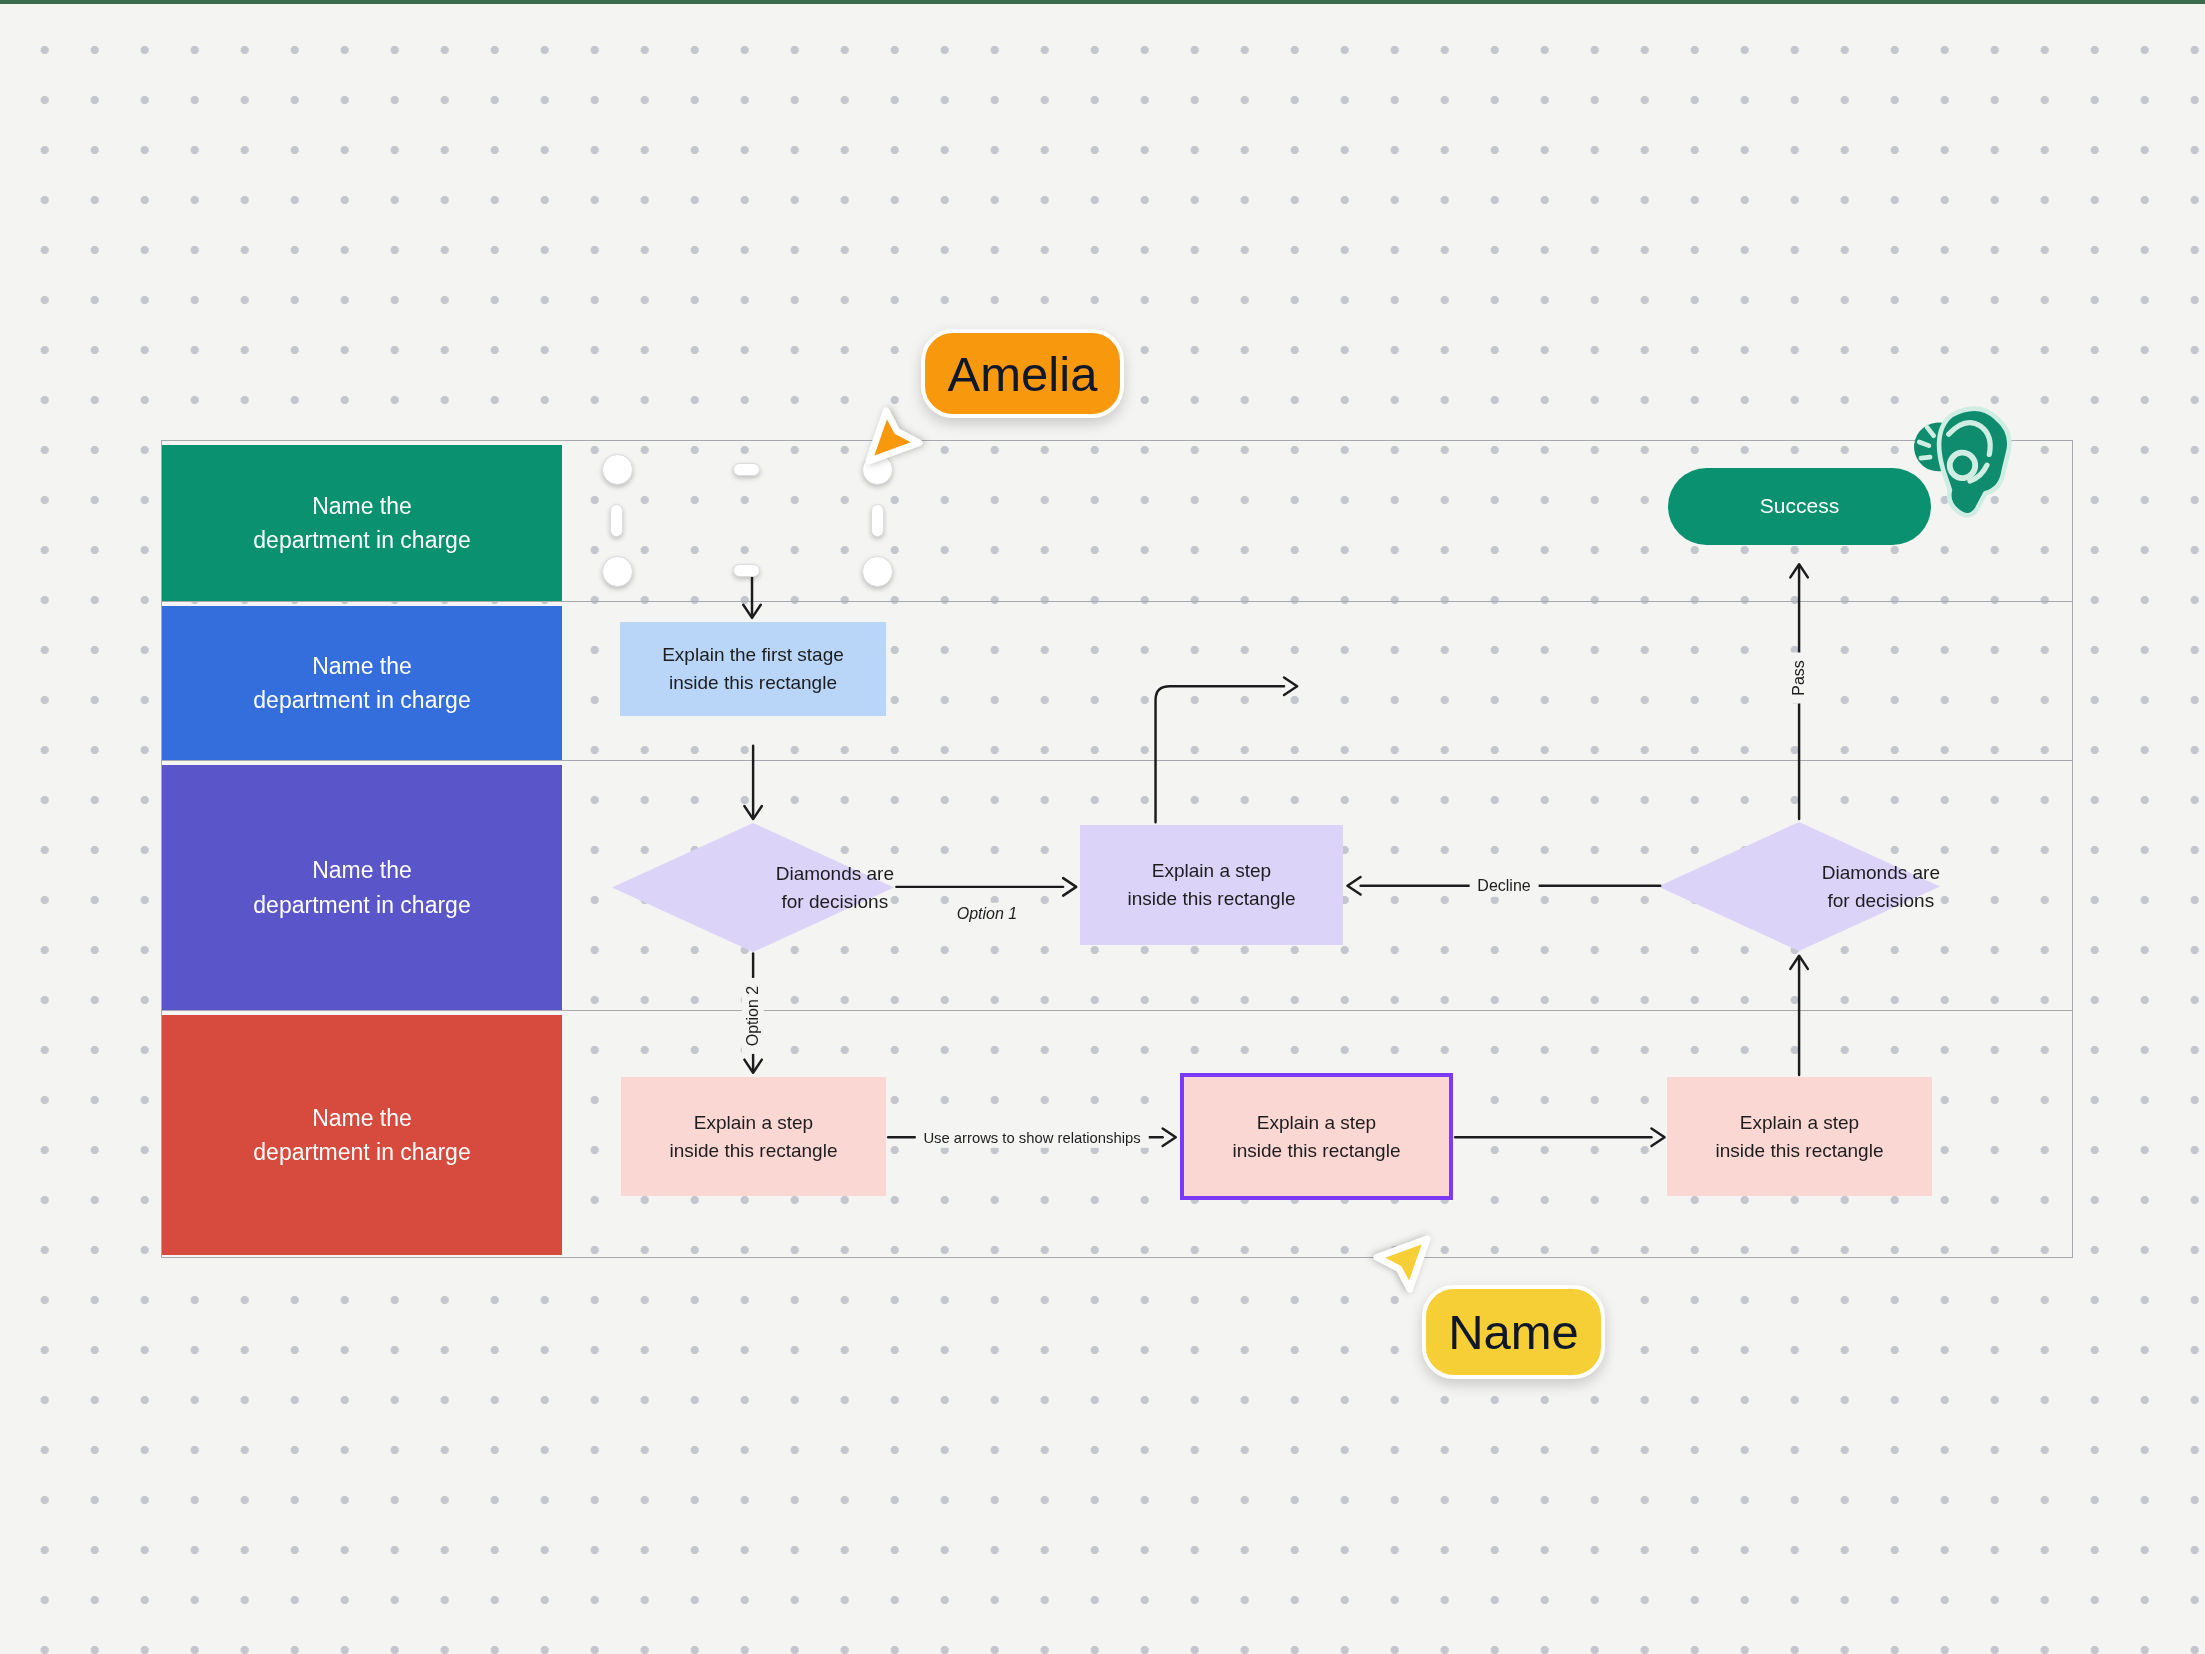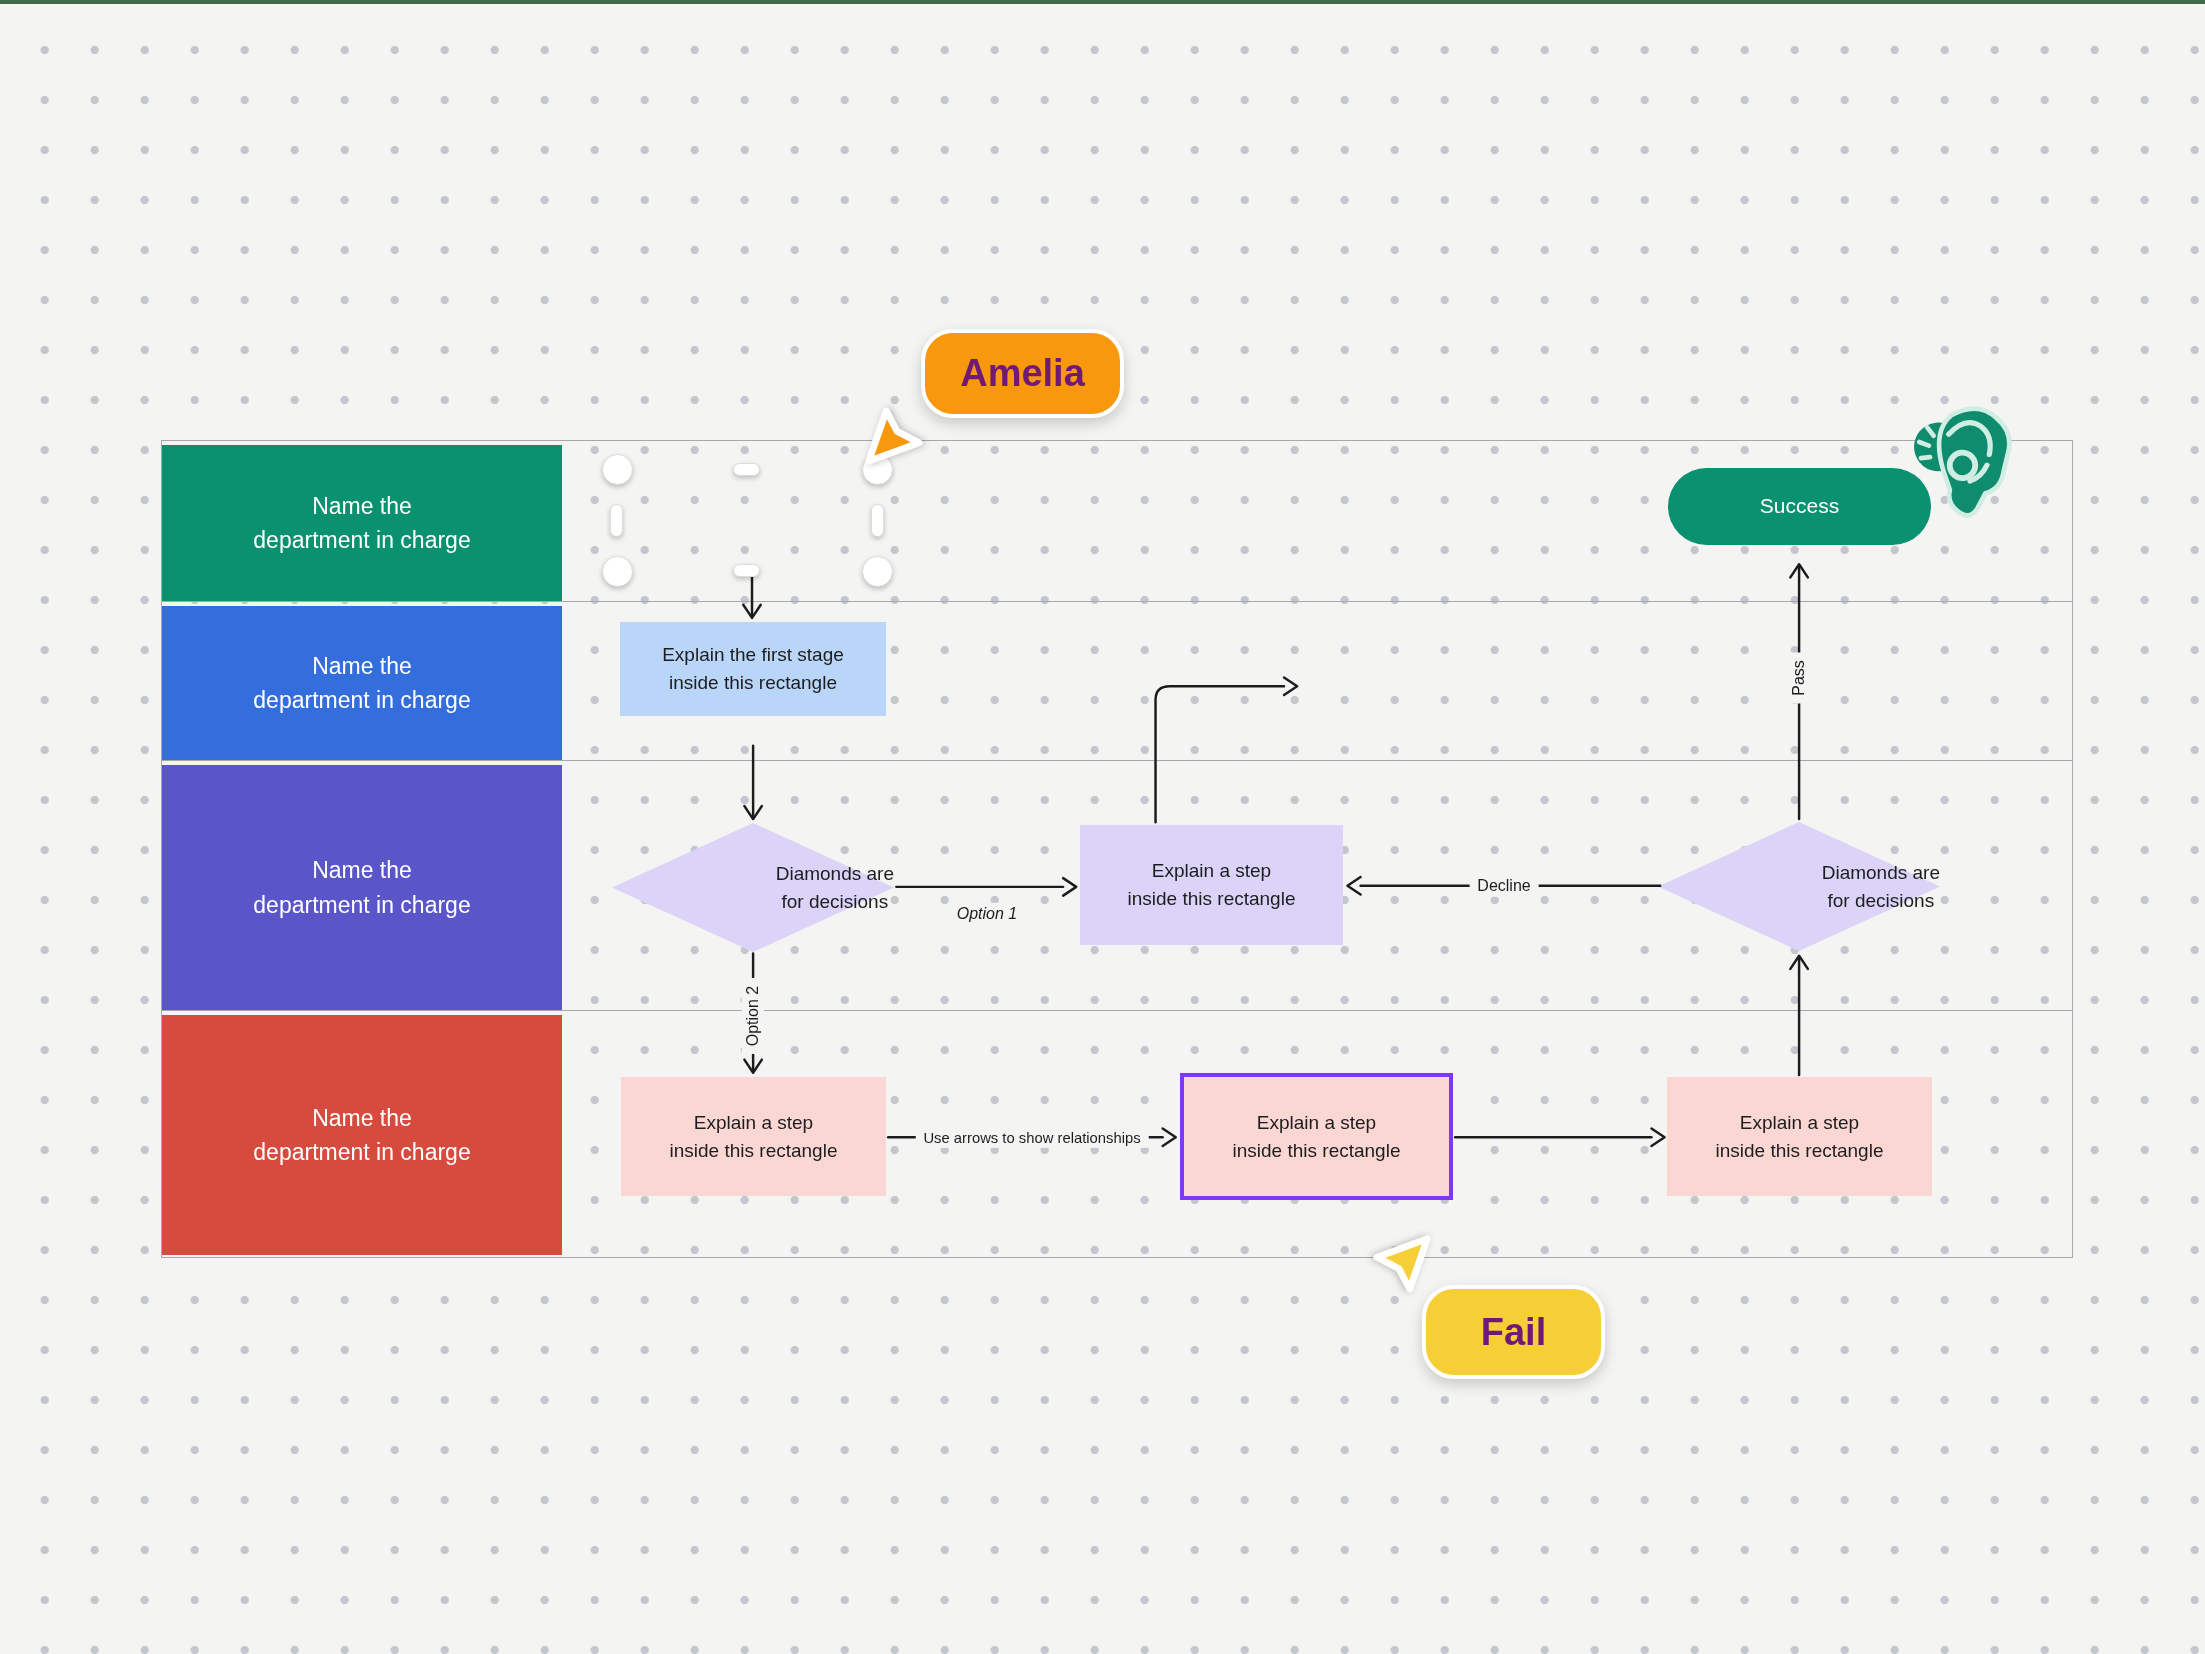--- a/index.html
+++ b/index.html
@@ -47,21 +47,21 @@
   
   .handle{position:absolute;background:#fff;border:0.5px solid #DADCDE;
           box-shadow:0 2.2px 4.9px rgba(0,0,0,.22);box-sizing:border-box;z-index:7;}
   .h-circ{width:31px;height:31px;border-radius:50%;}
   .h-hpill{width:27px;height:13px;border-radius:6.6px;}
   .h-vpill{width:13px;height:33px;border-radius:6.6px;}
 
   
   .cursor-bubble{position:absolute;display:flex;align-items:center;justify-content:center;
      border:4.9px solid #fff;border-radius:32px;box-shadow:0 5.5px 14.2px rgba(0,0,0,.18);
-     font-size:38px;font-weight:700;color:#701a75;box-sizing:border-box;z-index:20;}
+     font-size:49px;font-weight:400;color:#0f172a;box-sizing:border-box;z-index:20;}
   .cursor-arrow{position:absolute;z-index:20;filter:drop-shadow(0 2.7px 3.8px rgba(0,0,0,.25));}
 
   .sticker{position:absolute;z-index:15;transform:rotate(-6deg);}
 
   svg.arrows{position:absolute;left:0;top:0;z-index:5;}
   svg.arrows path,svg.arrows polyline{stroke:var(--arrow);stroke-width:4.5;fill:none;
     stroke-linecap:round;stroke-linejoin:round;}
 </style>
 </head>
 <body>
@@ -185,15 +185,15 @@
   </div>
 
   <svg class="cursor-arrow" style="left:863px;top:405px;transform:rotate(-90deg);" width="62" height="62" viewBox="0 0 64 64">
     <path d="M6 6 L58 24 L37 35 L25 58 Z" style="fill:var(--amelia_orange)" stroke="#fff" stroke-width="7" stroke-linejoin="round"></path>
   </svg>
   <div class="cursor-bubble" style="left:921px;top:329px;width:203px;height:89px;background:var(--amelia_orange);">Amelia</div>
 
   <svg class="cursor-arrow" style="left:1371px;top:1233px;transform:rotate(90deg);" width="62" height="62" viewBox="0 0 64 64">
     <path d="M6 6 L58 24 L37 35 L25 58 Z" style="fill:var(--piper_yellow)" stroke="#fff" stroke-width="7" stroke-linejoin="round"></path>
   </svg>
-  <div class="cursor-bubble" style="left:1422px;top:1285px;width:183px;height:94px;background:var(--piper_yellow);">Fail</div>
+  <div class="cursor-bubble" style="left:1422px;top:1285px;width:183px;height:94px;background:var(--piper_yellow);">Name</div>
 </div>
 
 
 </body></html>

